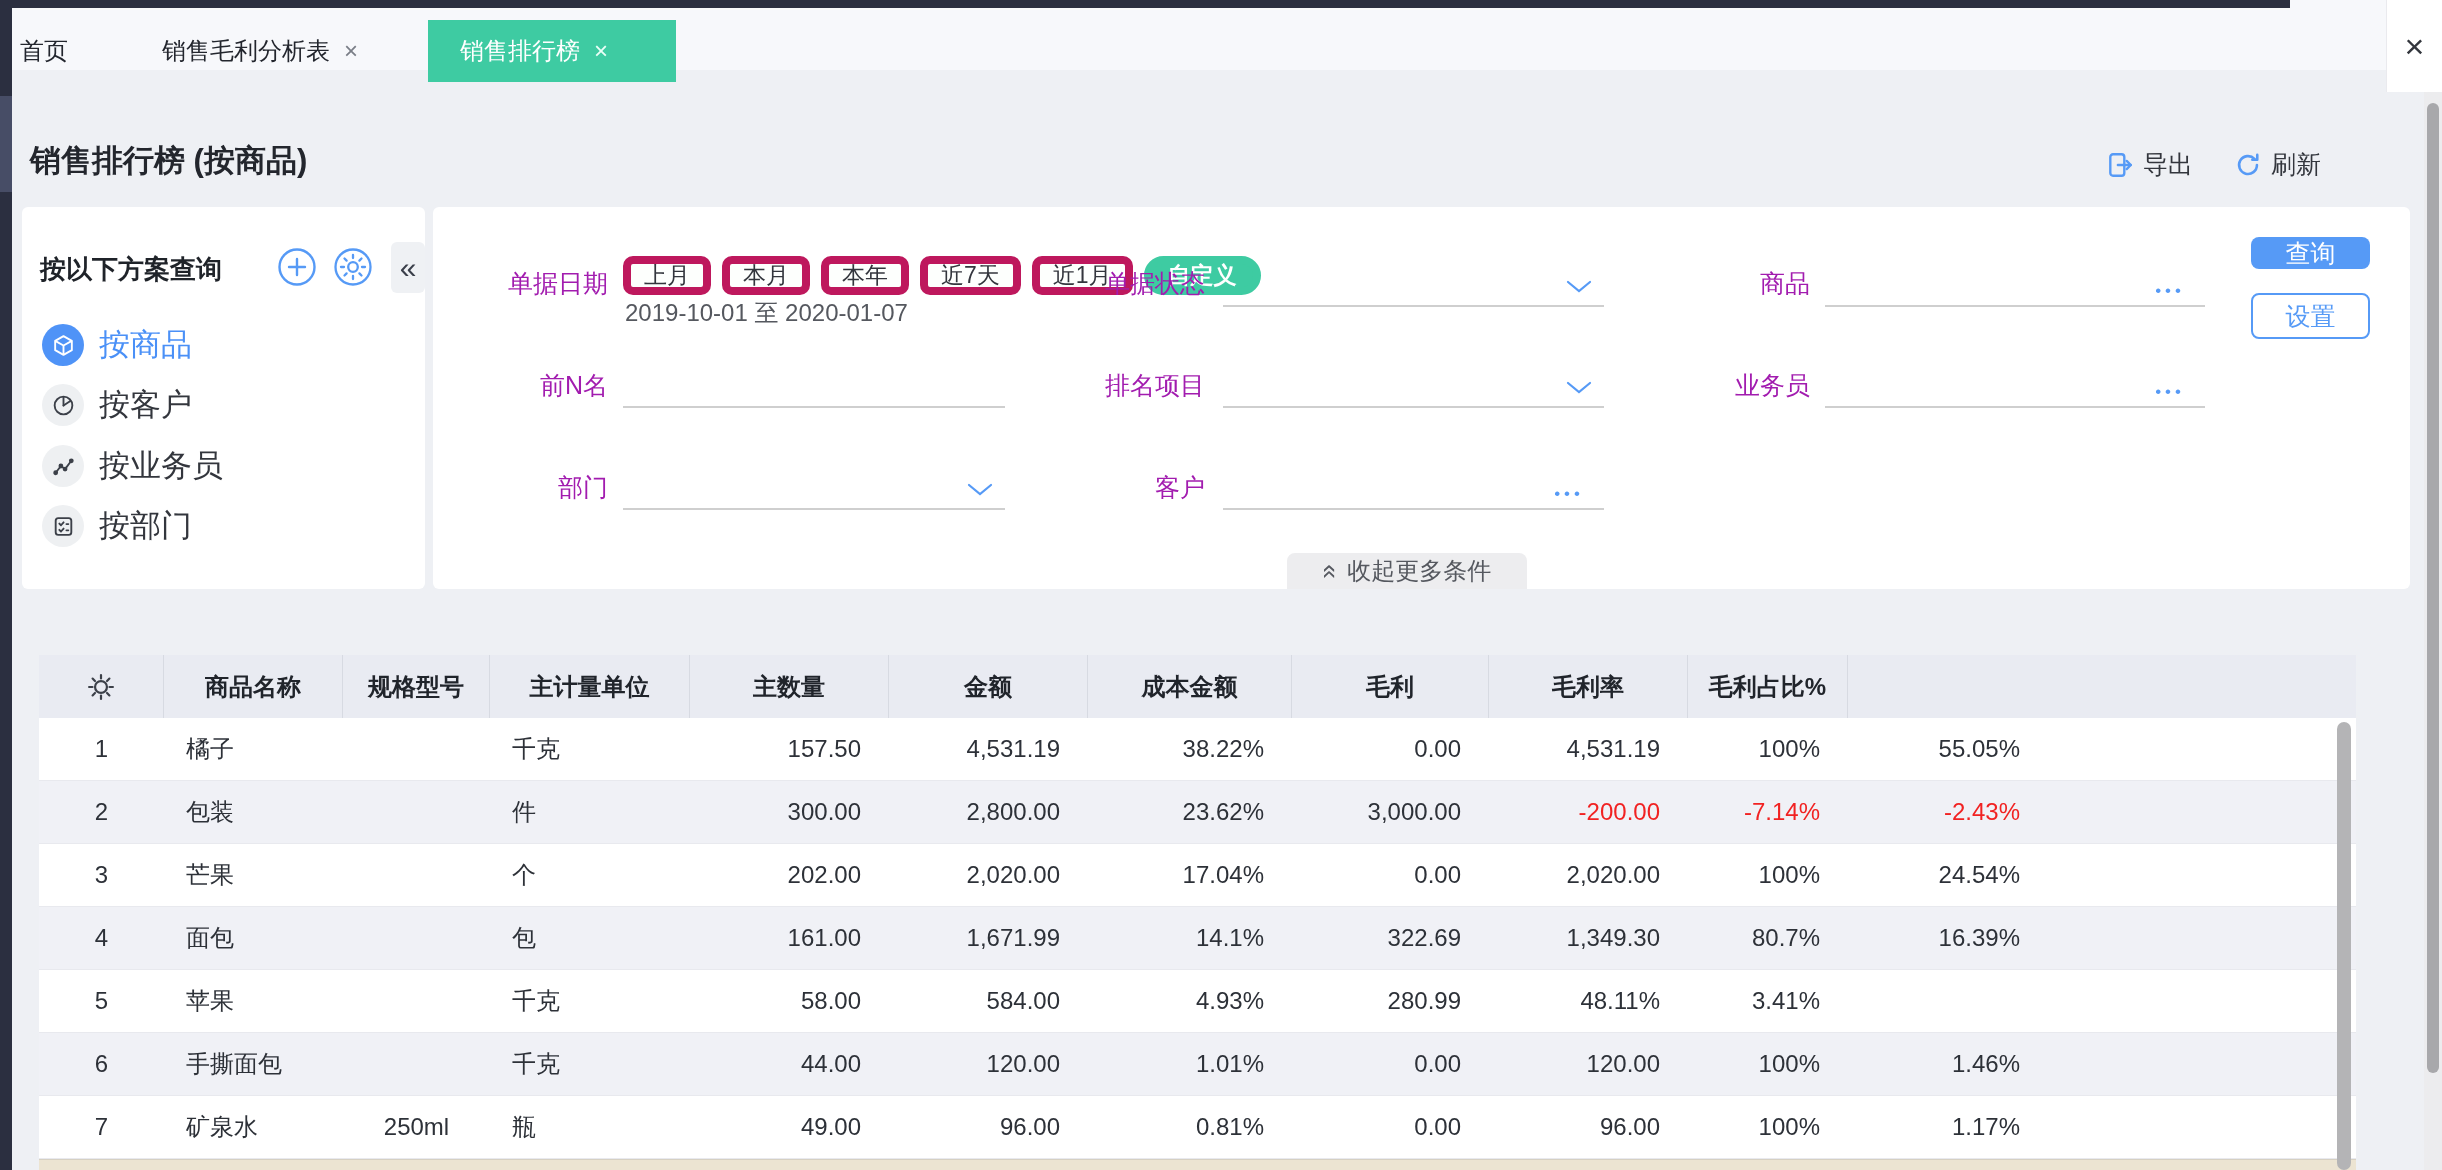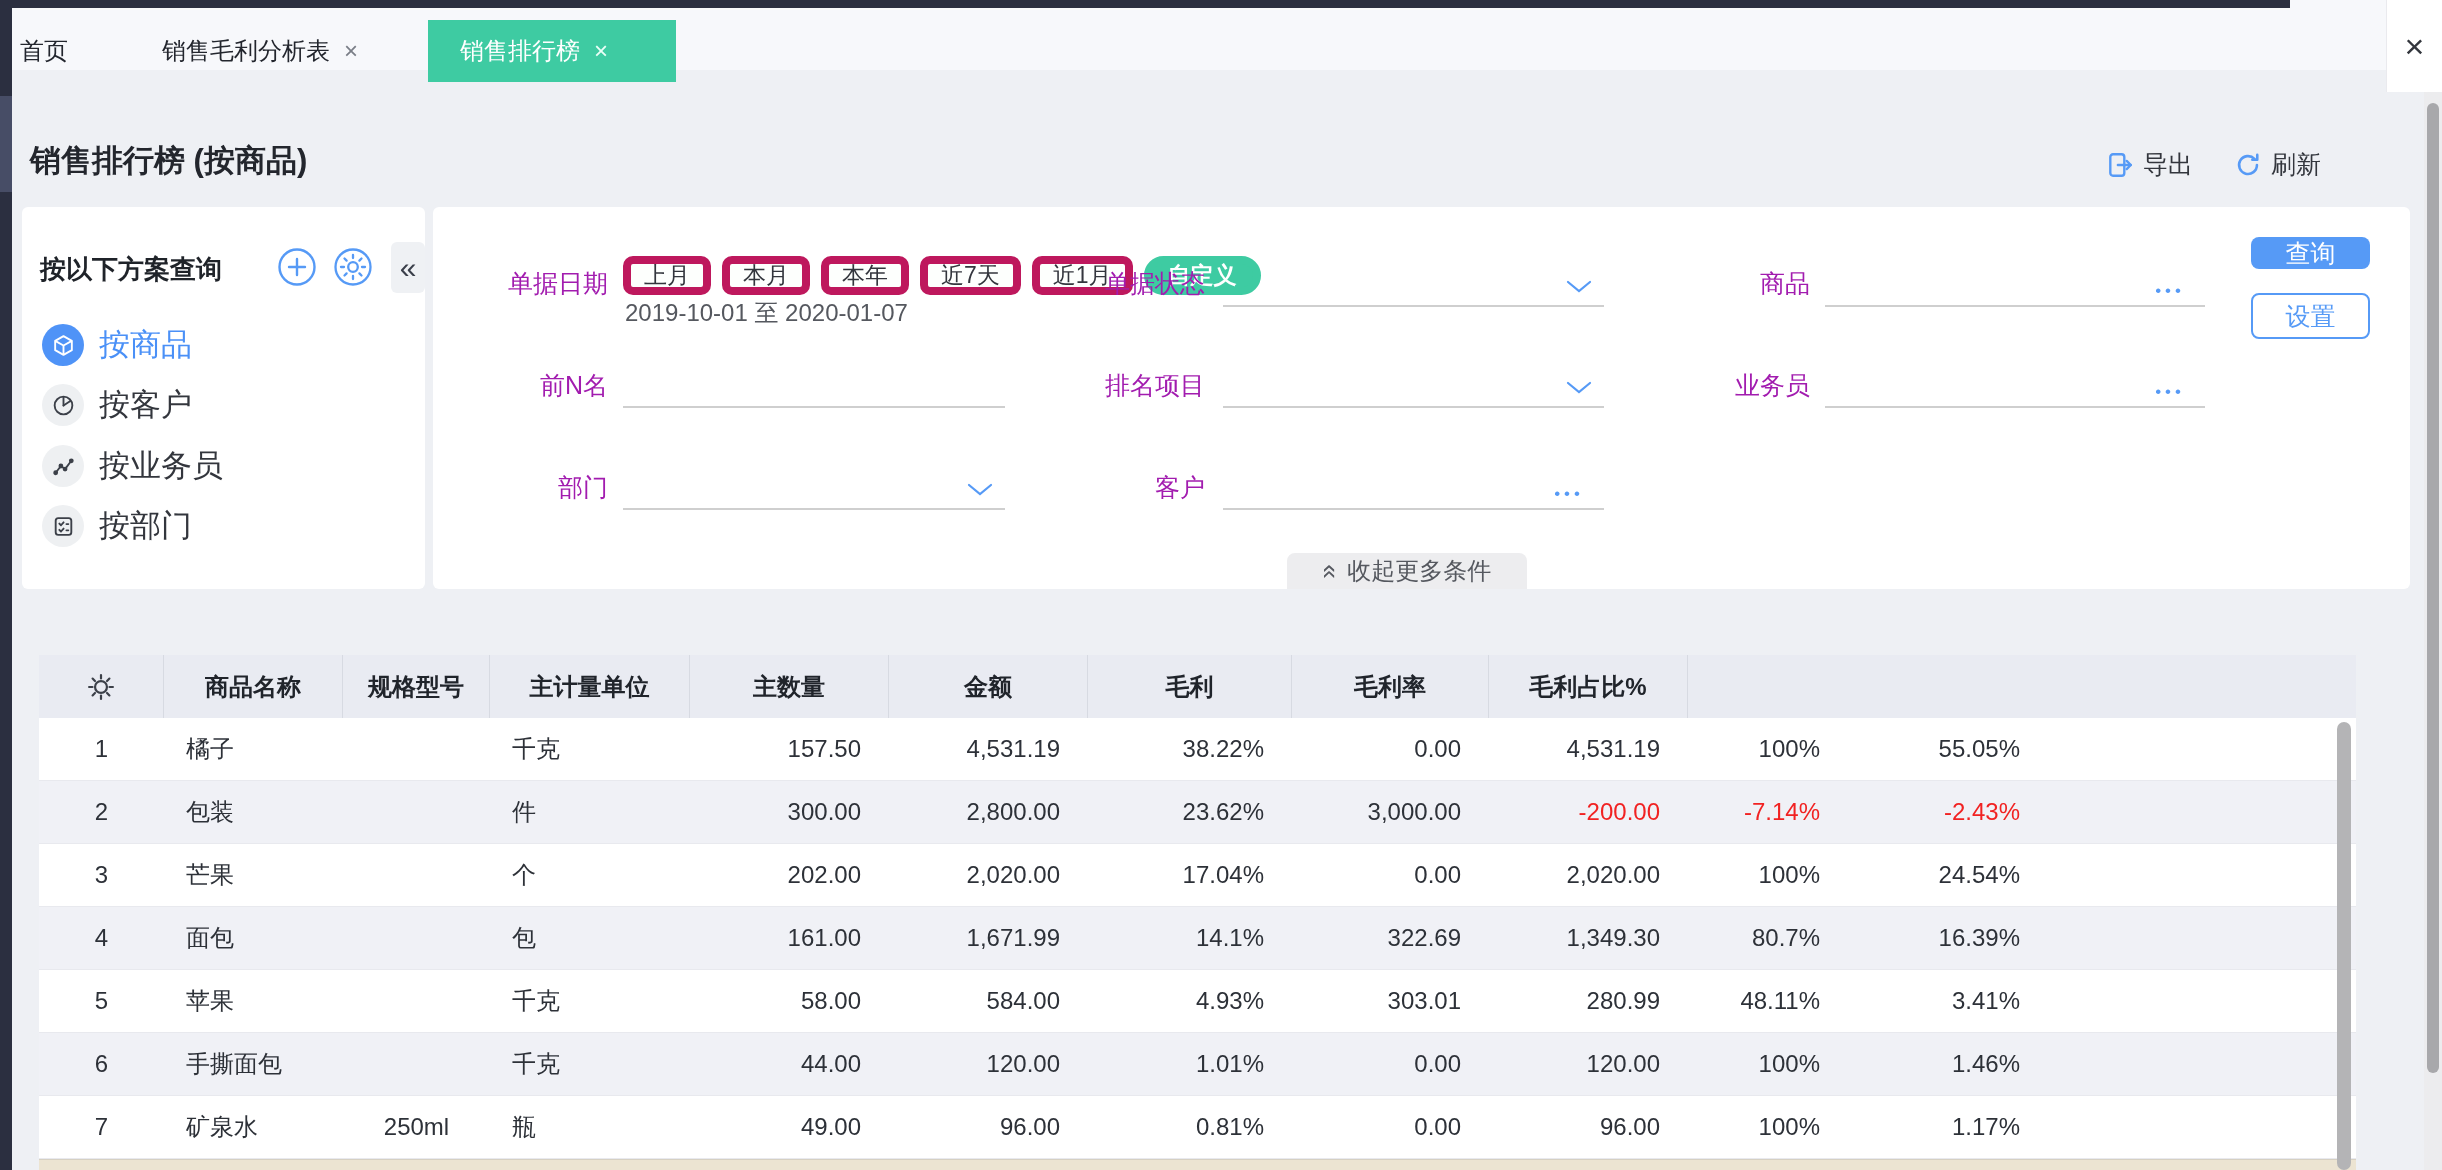--- a/index.html
+++ b/index.html
@@ -281,20 +281,21 @@
             <line x1="12.9" y1="12.9" x2="10.1" y2="10.1"></line>
             <line x1="20" y1="10" x2="20" y2="6"></line>
             <line x1="27.1" y1="12.9" x2="29.9" y2="10.1"></line>
           </svg>
       </div>
     <div class="th">商品名称</div>
         <div class="th">规格型号</div>
         <div class="th">主计量单位</div>
         <div class="th">主数量</div>
         <div class="th">金额</div>
+        <div class="th">成本金额</div>
         <div class="th">毛利</div>
         <div class="th">毛利率</div>
         <div class="th">毛利占比%</div>
         <div class="th"></div>
       </div>
     <div id="table-body">
         <div class="grid trow">
           <div class="td a-c">1</div>
           <div class="td a-l">橘子</div>
           <div class="td a-c"></div>
@@ -351,21 +352,20 @@
           <div class="td a-c"></div>
         </div>
         <div class="grid trow">
           <div class="td a-c">5</div>
           <div class="td a-l">苹果</div>
           <div class="td a-c"></div>
           <div class="td a-l">千克</div>
           <div class="td a-r">58.00</div>
           <div class="td a-r">584.00</div>
           <div class="td a-r">4.93%</div>
-          <div class="td a-r">303.01</div>
           <div class="td a-r">280.99</div>
           <div class="td a-r">48.11%</div>
           <div class="td a-r">3.41%</div>
           <div class="td a-c"></div>
         </div>
         <div class="grid trow stripe">
           <div class="td a-c">6</div>
           <div class="td a-l">手撕面包</div>
           <div class="td a-c"></div>
           <div class="td a-l">千克</div>

